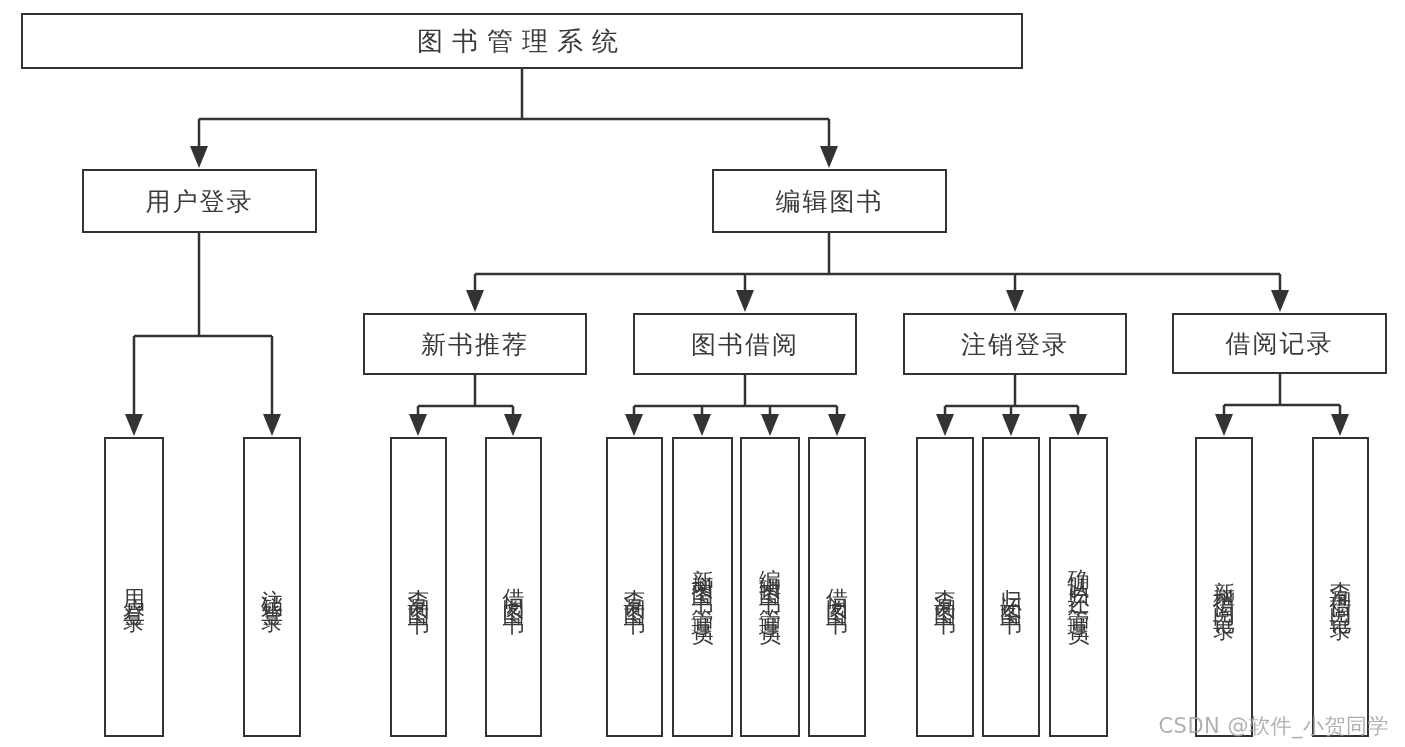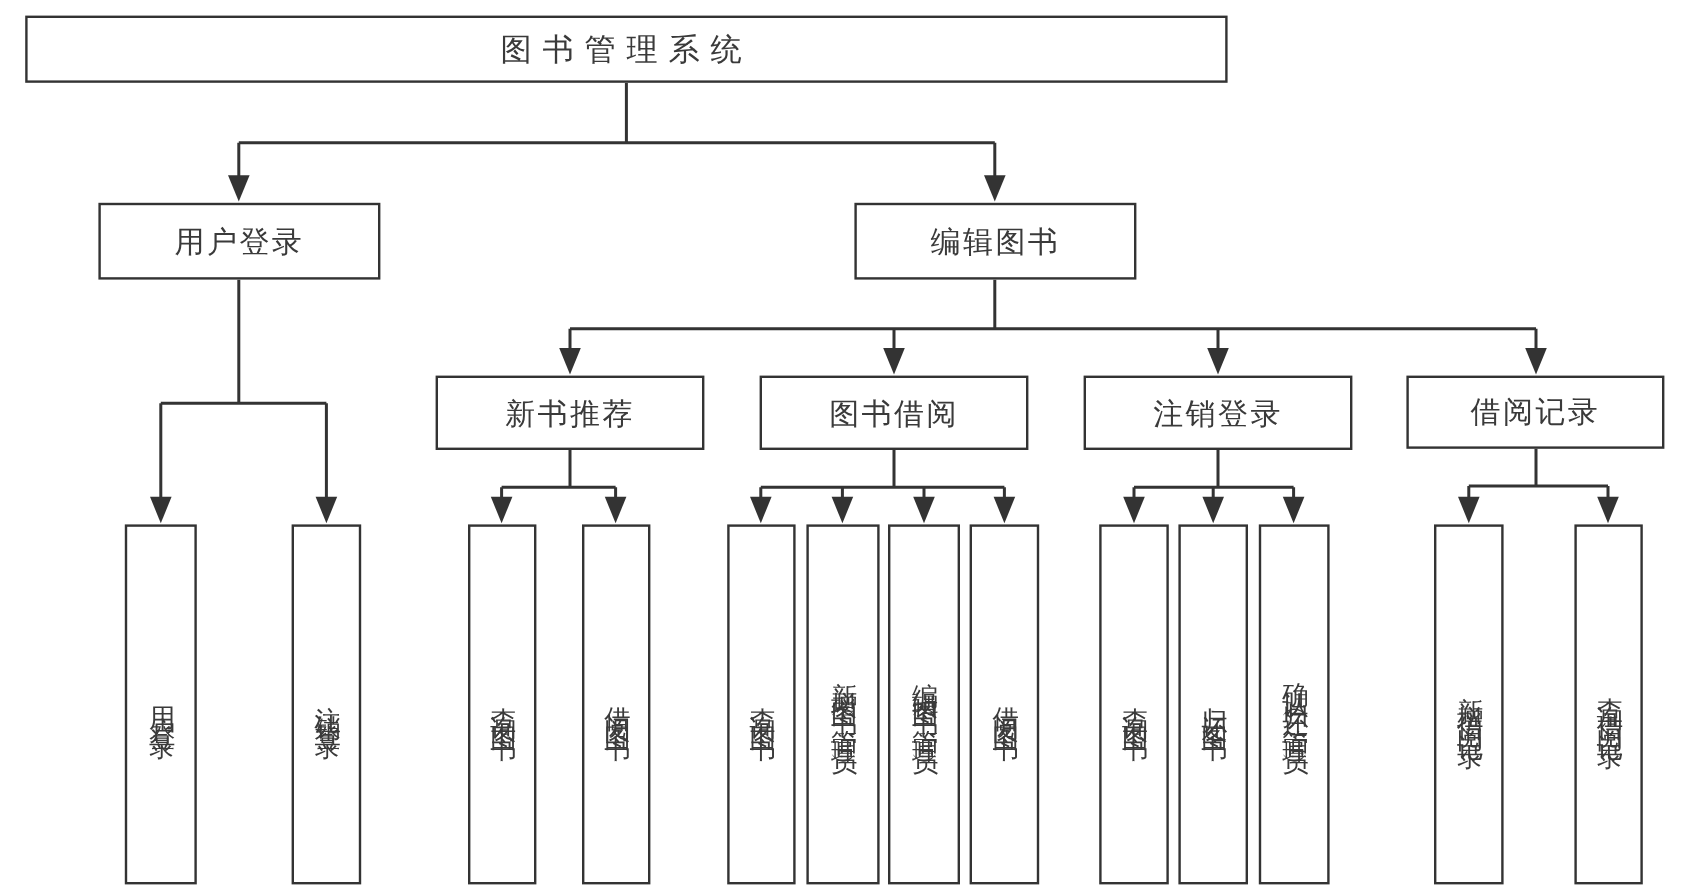--- a/index.html
+++ b/index.html
@@ -129,14 +129,15 @@
     <span class="vtext">确认归还（管理员）</span>
   </div>
 
   <div class="vbox" style="left:1195px;top:437px;width:58px;height:300px">
     <span class="vtext">新增借阅记录</span>
   </div>
   <div class="vbox" style="left:1312px;top:437px;width:57px;height:300px">
     <span class="vtext">查询借阅记录</span>
   </div>
 
+  <div class="watermark">CSDN @软件_小贺同学</div>
 
 </div>
 
 </body></html>

